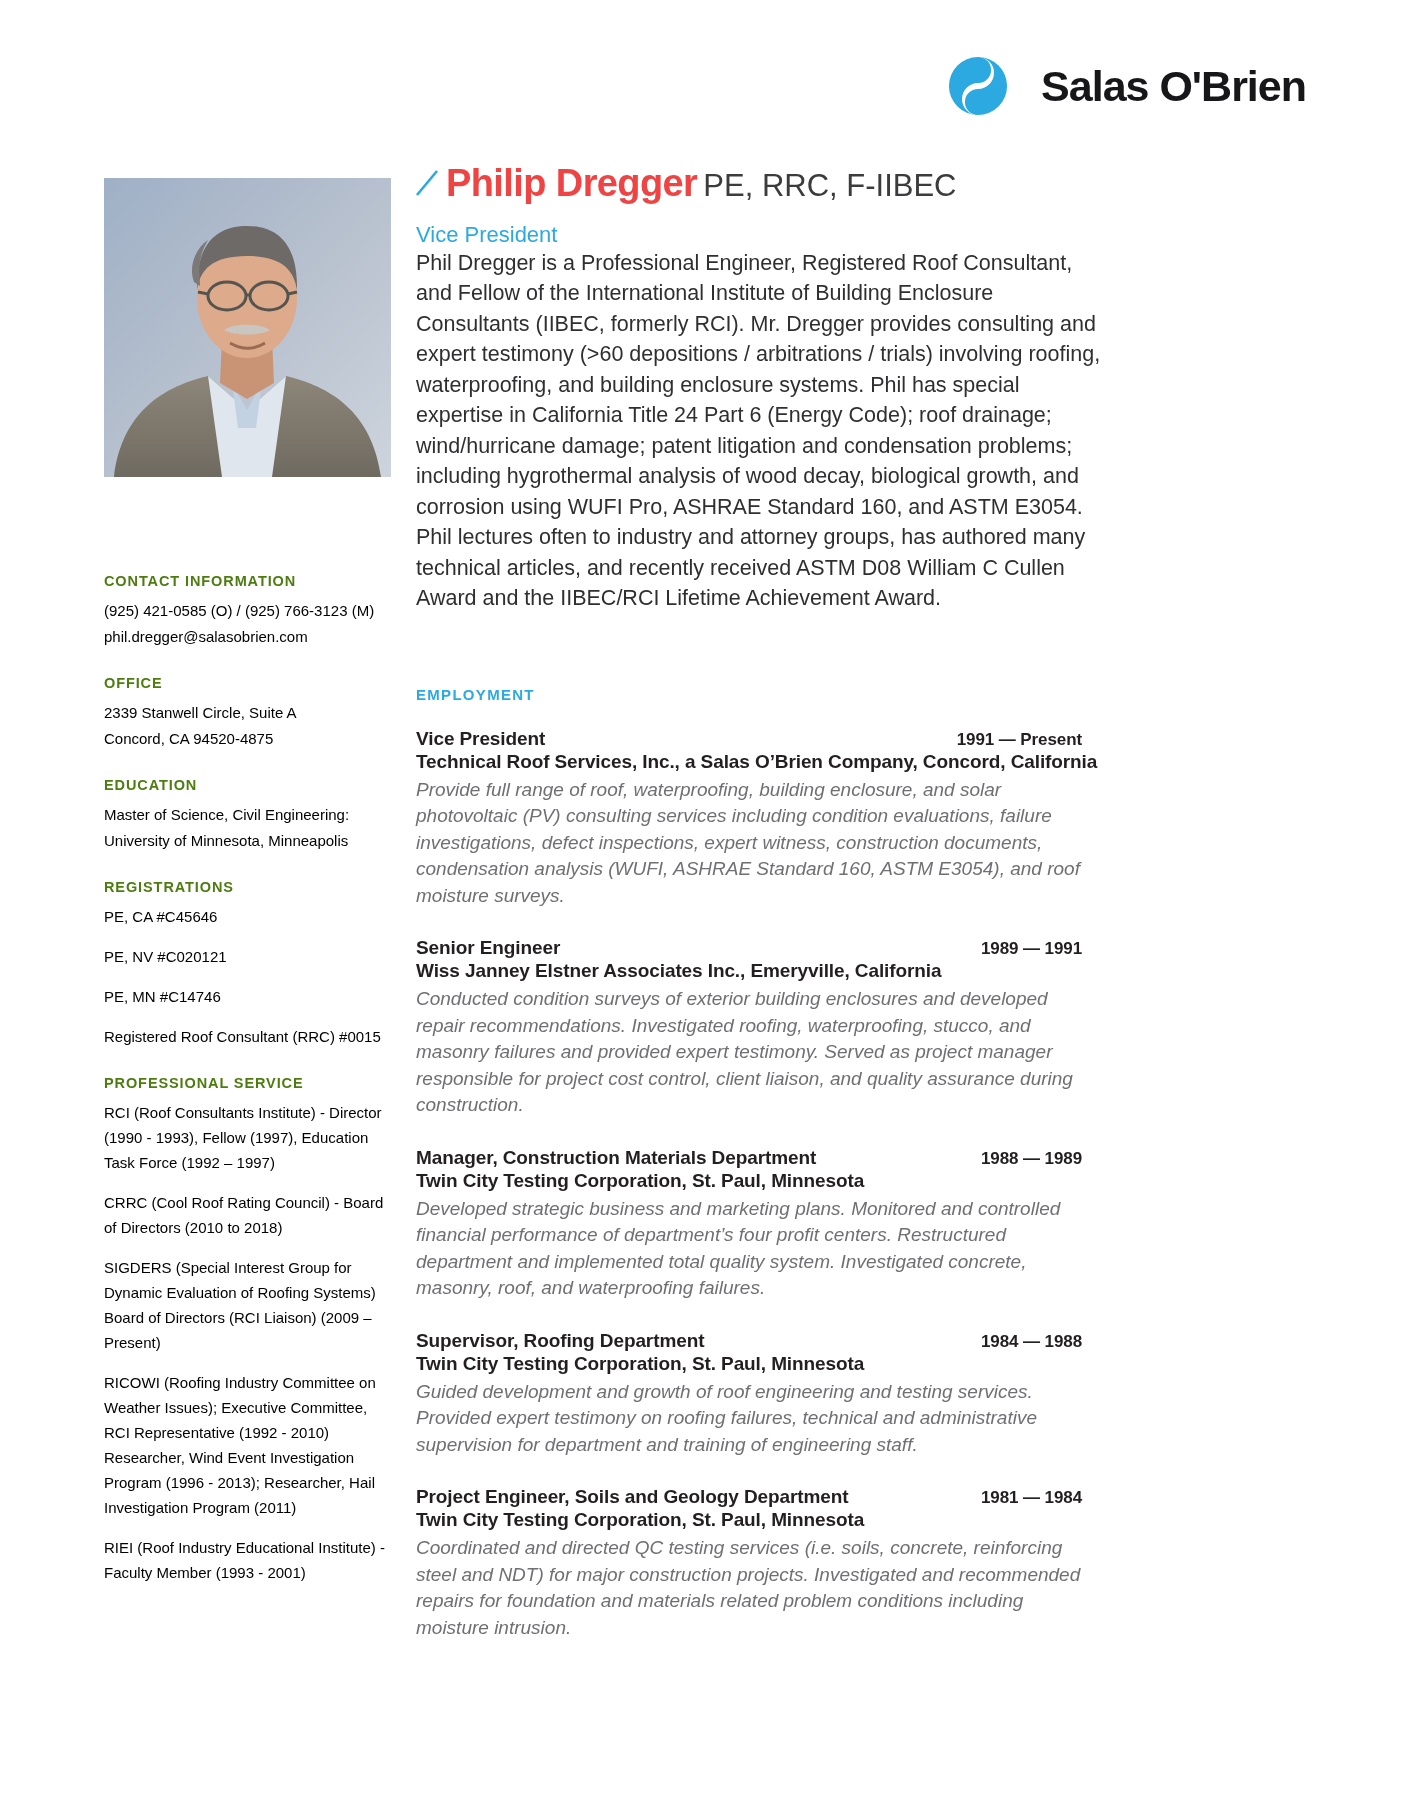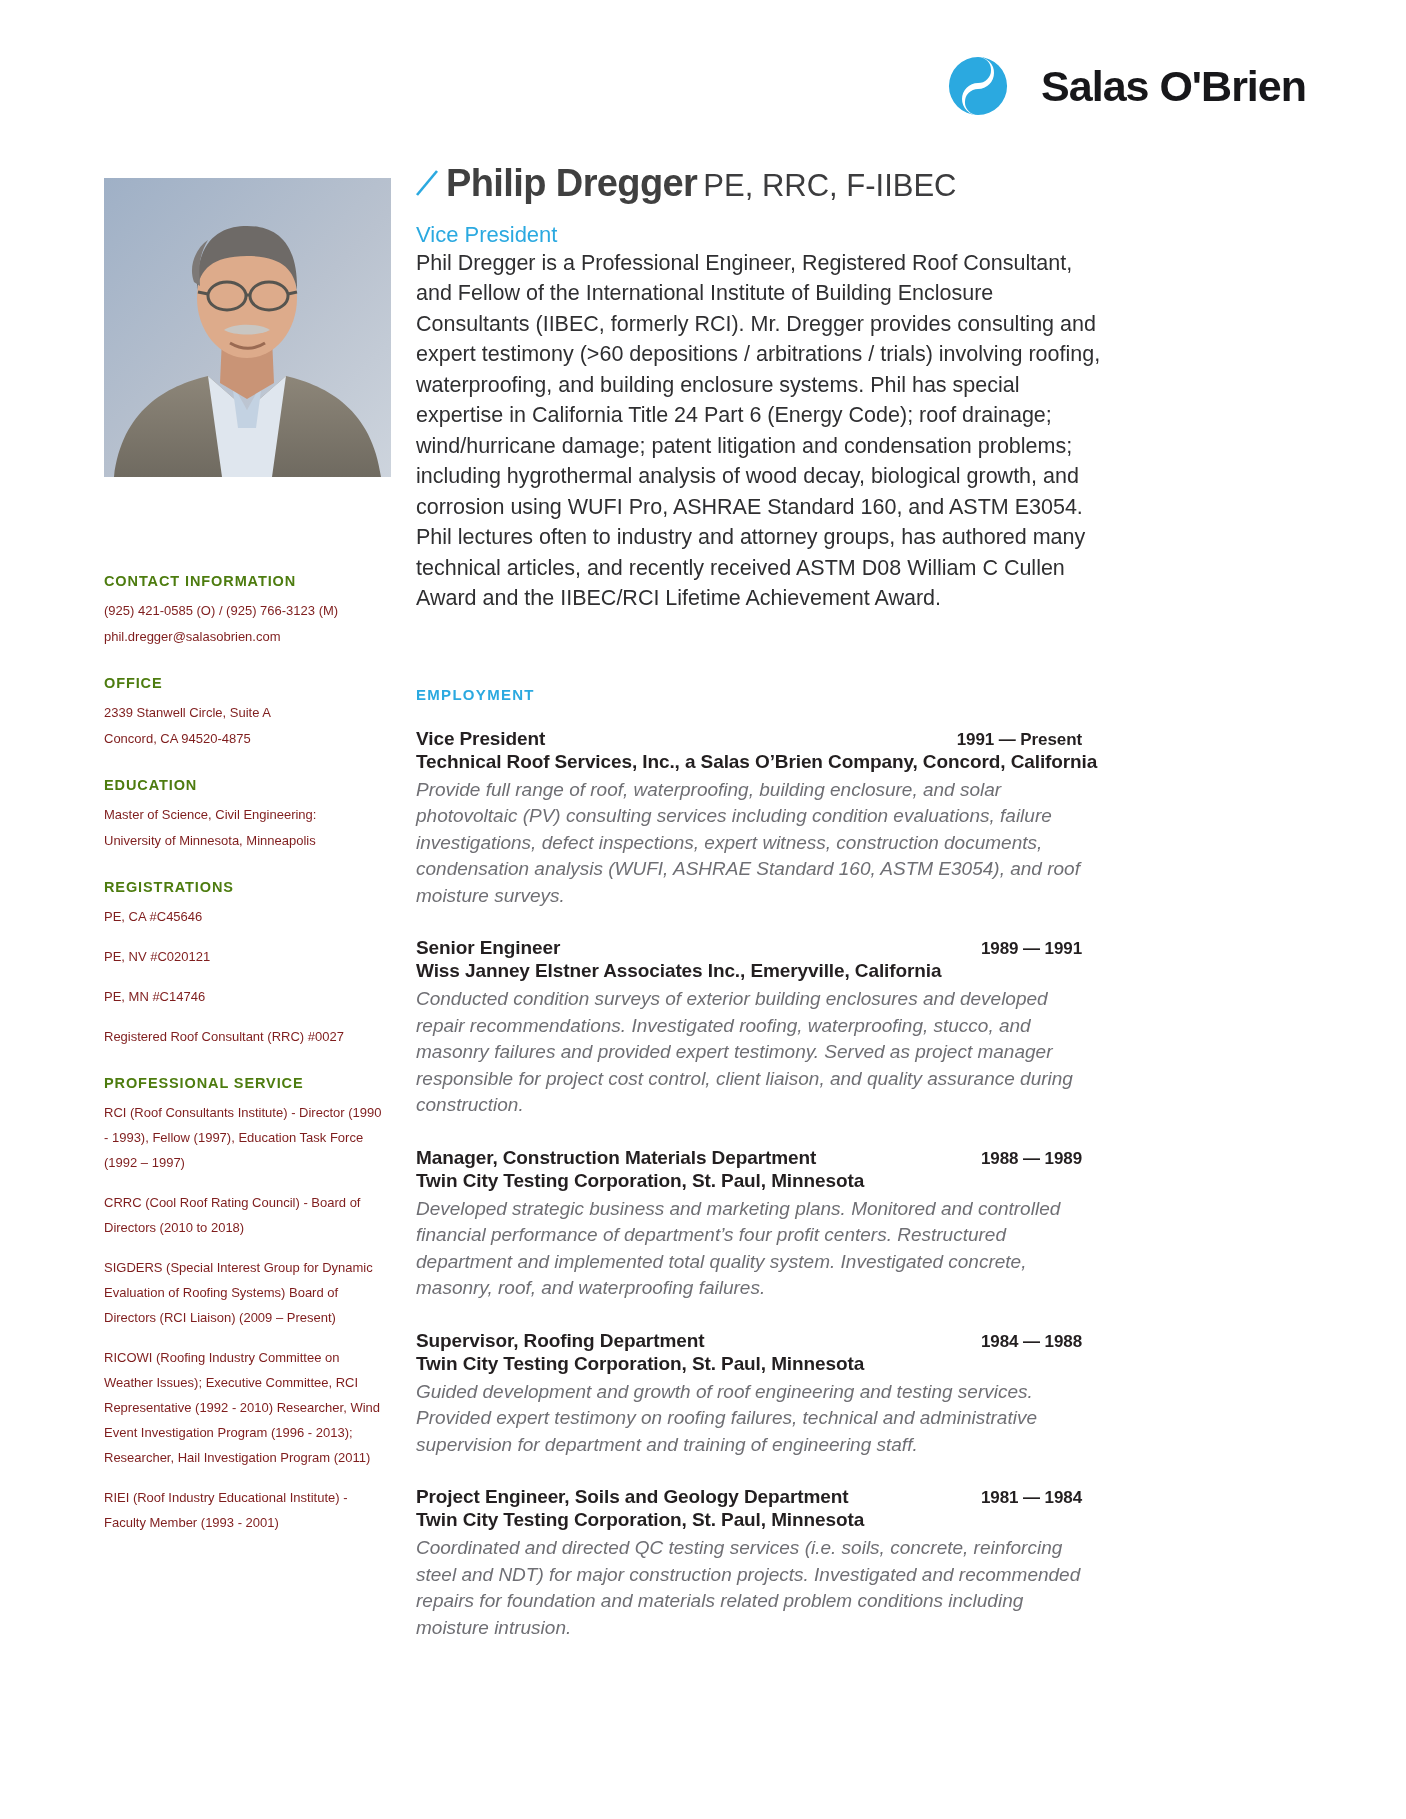--- a/index.html
+++ b/index.html
@@ -84,23 +84,23 @@
 
   .side-head {
     color: #4d7c0f;
     font-size: 14.5px;
     font-weight: bold;
     letter-spacing: 0.9px;
     margin-bottom: 9px;
   }
 
   .side-line {
-    font-size: 13px;
+    font-size: 15px;
     line-height: 25.5px;
-    color: #7f1d1d;
+    color: #000000;
     font-weight: 400;
   }
 
   .side-item { margin-bottom: 15px; }
   .side-item:last-child { margin-bottom: 0; }
 
   .side-item .side-line { line-height: 25px; }
 
   
   .name-row {
@@ -114,21 +114,21 @@
     height: 30px;
     flex: 0 0 auto;
     position: relative;
     top: 2px;
   }
 
   .name-main {
     font-size: 38px;
     font-weight: bold;
     letter-spacing: -0.6px;
-    color: #404040;
+    color: #ef4444;
     line-height: 1.05;
   }
 
   .name-creds {
     font-size: 31px;
     font-weight: 400;
     color: #3c3c3e;
     letter-spacing: 0px;
     line-height: 1.05;
   }
@@ -284,21 +284,21 @@
       <div class="side-item">
         <div class="side-line">PE, CA #C45646</div>
       </div>
       <div class="side-item">
         <div class="side-line">PE, NV #C020121</div>
       </div>
       <div class="side-item">
         <div class="side-line">PE, MN #C14746</div>
       </div>
       <div class="side-item">
-        <div class="side-line">Registered Roof Consultant (RRC) #0027</div>
+        <div class="side-line">Registered Roof Consultant (RRC) #0015</div>
       </div>
     </div>
 
     <div class="side-block">
       <div class="side-head">PROFESSIONAL SERVICE</div>
       <div class="side-item">
         <div class="side-line">RCI (Roof Consultants Institute) - Director (1990 - 1993), Fellow (1997), Education Task Force (1992 – 1997)</div>
       </div>
       <div class="side-item">
         <div class="side-line">CRRC (Cool Roof Rating Council) - Board of Directors (2010 to 2018)</div>

